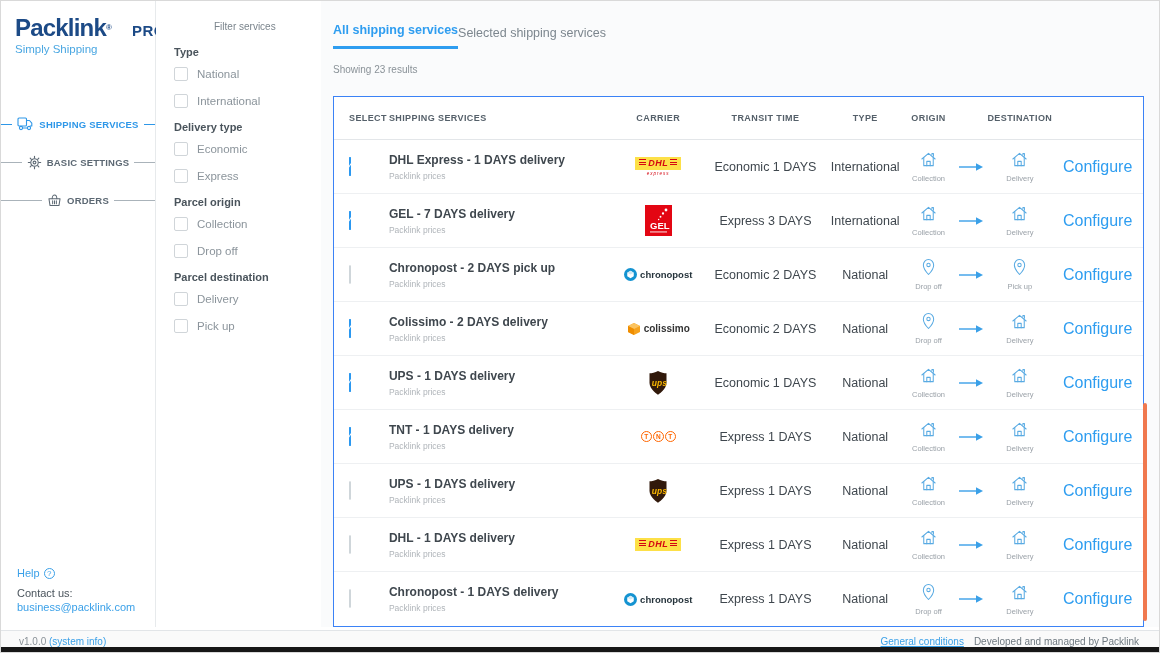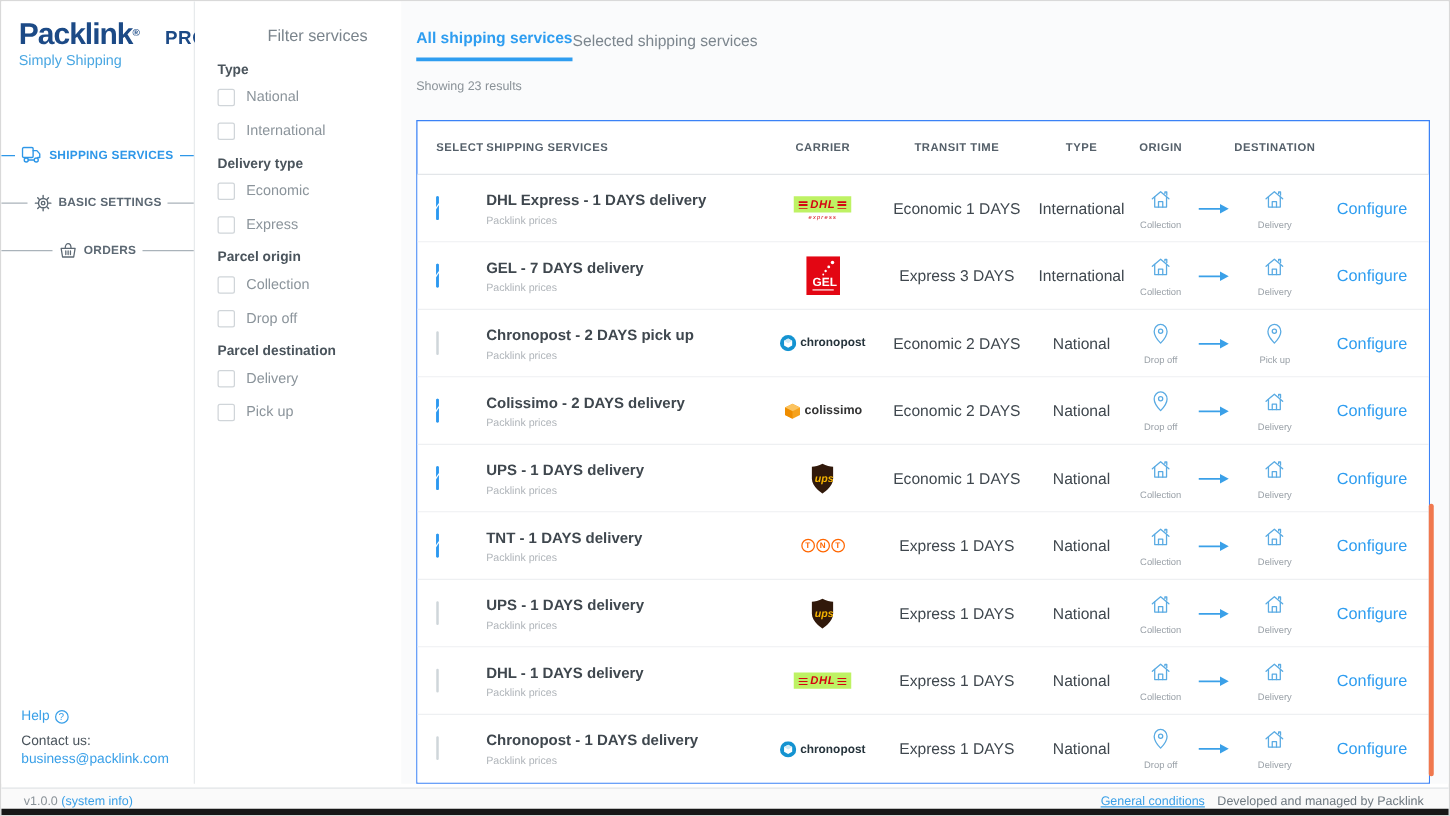--- a/index.html
+++ b/index.html
@@ -26,21 +26,21 @@
   .nav-item.active::before, .nav-item.active::after { background:#2e97e8; }
   .nav-icon { display:flex; align-items:center; }
   .sidebar-bottom { margin-top:auto; padding:0 10px 14px 16px; font-size:11px; }
   .help-row { color:#3aa0e8; display:flex; align-items:center; gap:4px; margin-bottom:8px; cursor:pointer;margin-top:48px; }
   .help-q { width:11px; height:11px; border:1px solid #3aa0e8; border-radius:50%; font-size:8px; display:inline-flex; align-items:center; justify-content:center; }
   .contact-label { color:#4a545c; margin-bottom:2px; }
   .contact-email { color:#3aa0e8; cursor:pointer; }
 
   
   .filters { width:165px; min-width:165px; padding:20px 10px 0 18px; background:#fff; }
-  .filters-title { font-size:13px; color:#7a848c; margin-bottom:14px;padding-left:40px; }
+  .filters-title { font-size:10px; color:#7a848c; margin-bottom:14px;padding-left:40px; }
   .filter-group { margin-bottom:8px; }
   .filter-group-label { font-size:11px; font-weight:bold; color:#4a545c; margin-bottom:9px; }
   .filter-option { display:flex; align-items:center; gap:9px; margin-bottom:13px; cursor:pointer; }
   .fcb { width:14px; height:14px; border:1px solid #d0d5d9; border-radius:2px; background:#fff; }
   .filter-option-label { font-size:11.5px; color:#8b949b; }
 
   
   .main { flex:1; background:#fafbfc; padding:22px 0 0 12px; position:relative; }
   .tabs { display:flex; align-items:flex-end; }
   .tab { font-size:12.5px; color:#7c868e; padding-bottom:9px; cursor:pointer; }
@@ -64,28 +64,28 @@
   .col-config { width:91px; text-align:center; }
   .th.col-carrier,.th.col-transit,.th.col-type { display:block; }
 
   .cb { width:16px; height:16px; border:1px solid #cfd6da; border-radius:3px; background:#fff; cursor:pointer; position:relative; }
   .cb.checked { background:#2b98f0; border-color:#2b98f0; }
   .cb.checked::after { content:"\2713"; color:#fff; font-size:11px; font-weight:bold; position:absolute; top:50%; left:50%; transform:translate(-50%,-54%); }
 
   .svc-name { font-size:12px; font-weight:bold; color:#3f474e; }
   .svc-sub { font-size:8.5px; color:#b0b5ba; margin-top:4px; }
   .cell-text { font-size:12.5px; color:#3f474e; }
-  .configure-link { font-size:13px; color:#2e9df0; cursor:pointer; }
+  .configure-link { font-size:16px; color:#2e9df0; cursor:pointer; }
 
   .endpoint { display:flex; flex-direction:column; align-items:center; gap:2px; }
   .ep-label { font-size:7.5px; color:#9aa1a8; }
 
   
   .dhl-wrap { display:flex; flex-direction:column; align-items:center; }
-  .dhl-box { display:flex; align-items:center; gap:2px; background:#bef264; padding:2px 4px; }
+  .dhl-box { display:flex; gap:2px; background:#fde047; padding:2px 4px; }
   .dhl-txt { color:#d40511; font-weight:800; font-style:italic; font-size:9px; letter-spacing:0.5px; line-height:1; }
   .dhl-stripes { width:7px; height:6px; background:repeating-linear-gradient(#d40511 0 1.2px, transparent 1.2px 2.6px); }
   .dhl-express { font-size:4.5px; color:#d40511; font-style:italic; margin-top:1px; letter-spacing:1px; }
   .chrono,.colis { display:flex; align-items:center; gap:3px; }
   .chrono-txt { font-size:9.5px; font-weight:bold; color:#26343c; }
   .colis-txt { font-size:10px; font-weight:bold; color:#333; }
   .tnt { display:flex; gap:1px; }
   .tnt-c { width:11px; height:11px; border:1.6px solid #f60; border-radius:50%; color:#f60; font-size:6.5px; font-weight:bold; display:flex; align-items:center; justify-content:center; background:#fff; }
 
   .scroll-thumb { position:absolute; left:1142px; top:402px; width:4px; height:218px; background:#f0784e; border-radius:2px; cursor:grab; }

